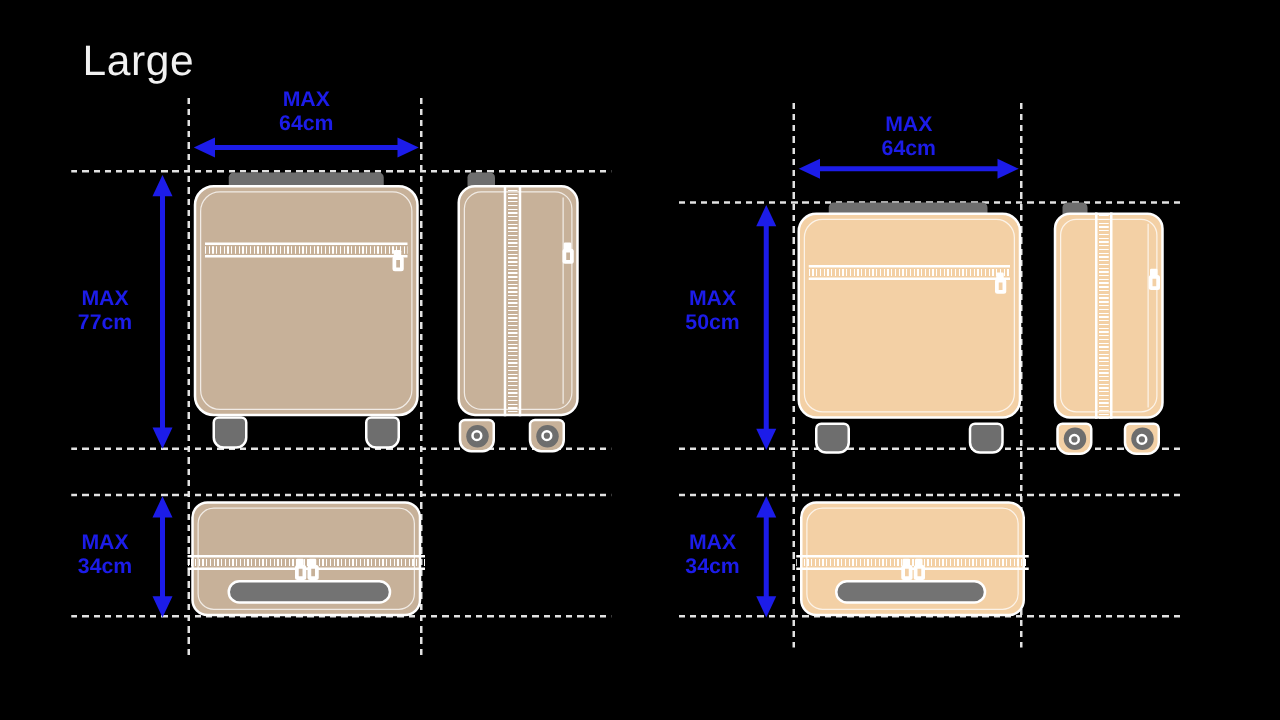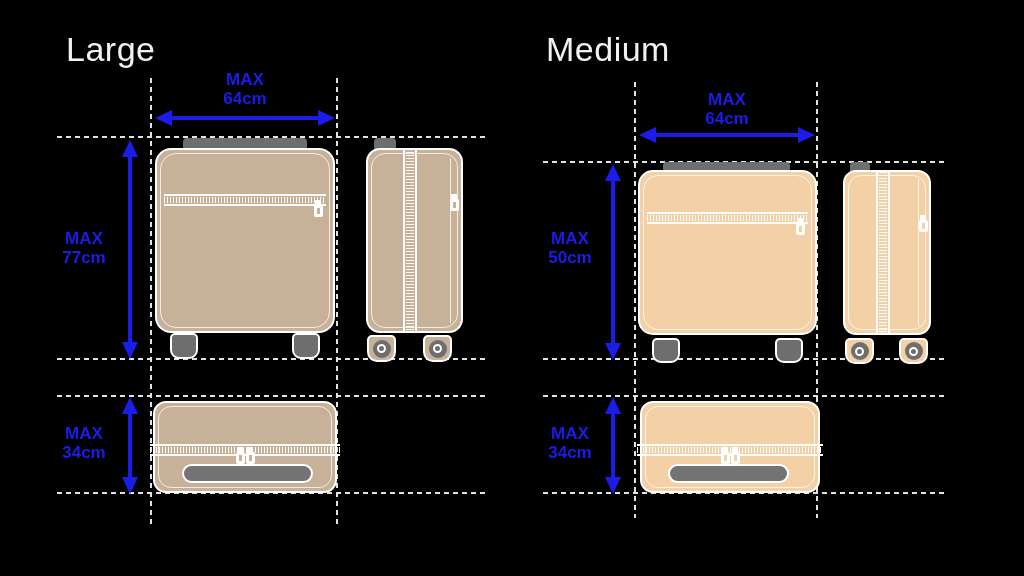--- a/index.html
+++ b/index.html
@@ -215,21 +215,20 @@
       <div class="pull p2">
         <i class="slider"></i>
           <i class="tab"></i>
           <i class="hole"></i>
       </div>
       <div class="bhandle"></div>
     </div>
   </div>
 
   <div class="section M" style="--case: #f3d0a5;">
-    <div class="title">Medium</div>
 
     <div class="guide-v gv1"></div>
     <div class="guide-v gv2"></div>
     <div class="guide-h gh1"></div>
     <div class="guide-h gh2"></div>
     <div class="guide-h gh3"></div>
     <div class="guide-h gh4"></div>
 
     <div class="dim lw">
       <div>MAX</div>

